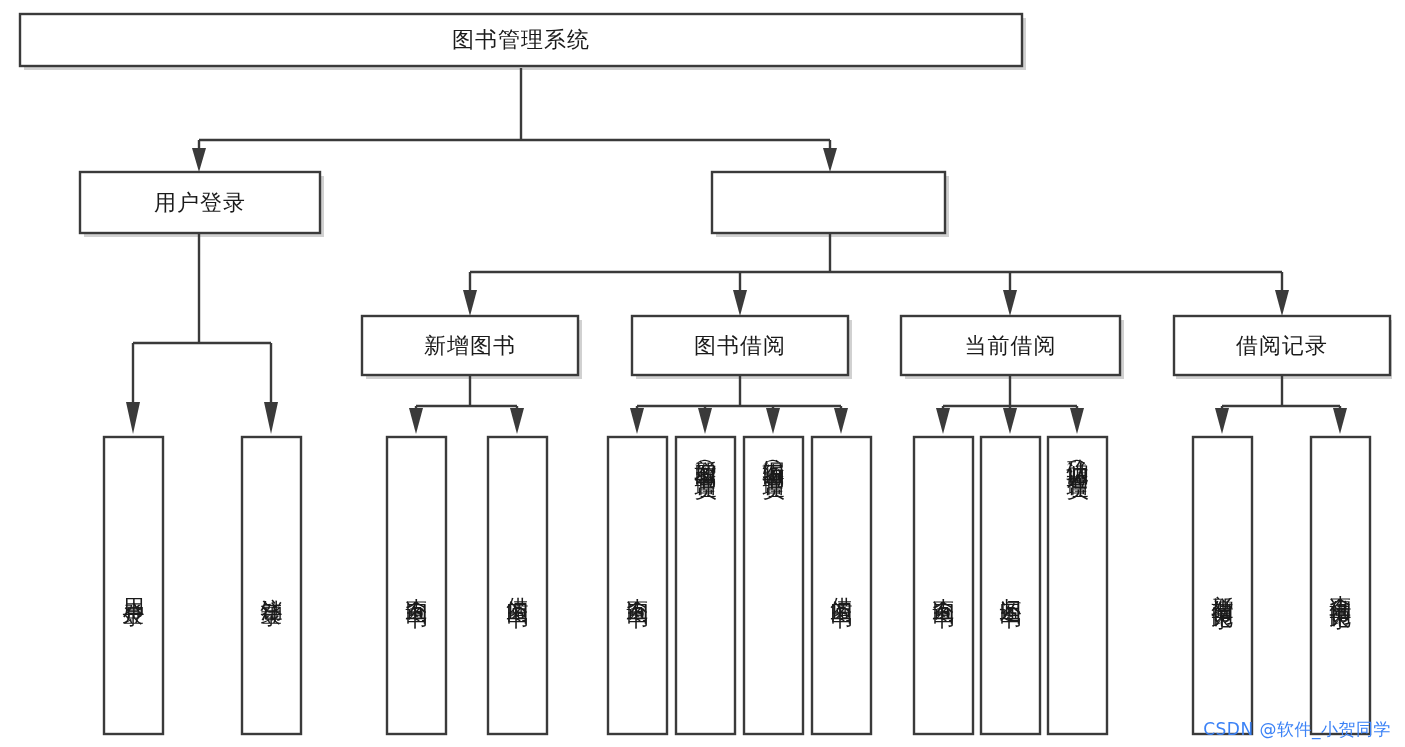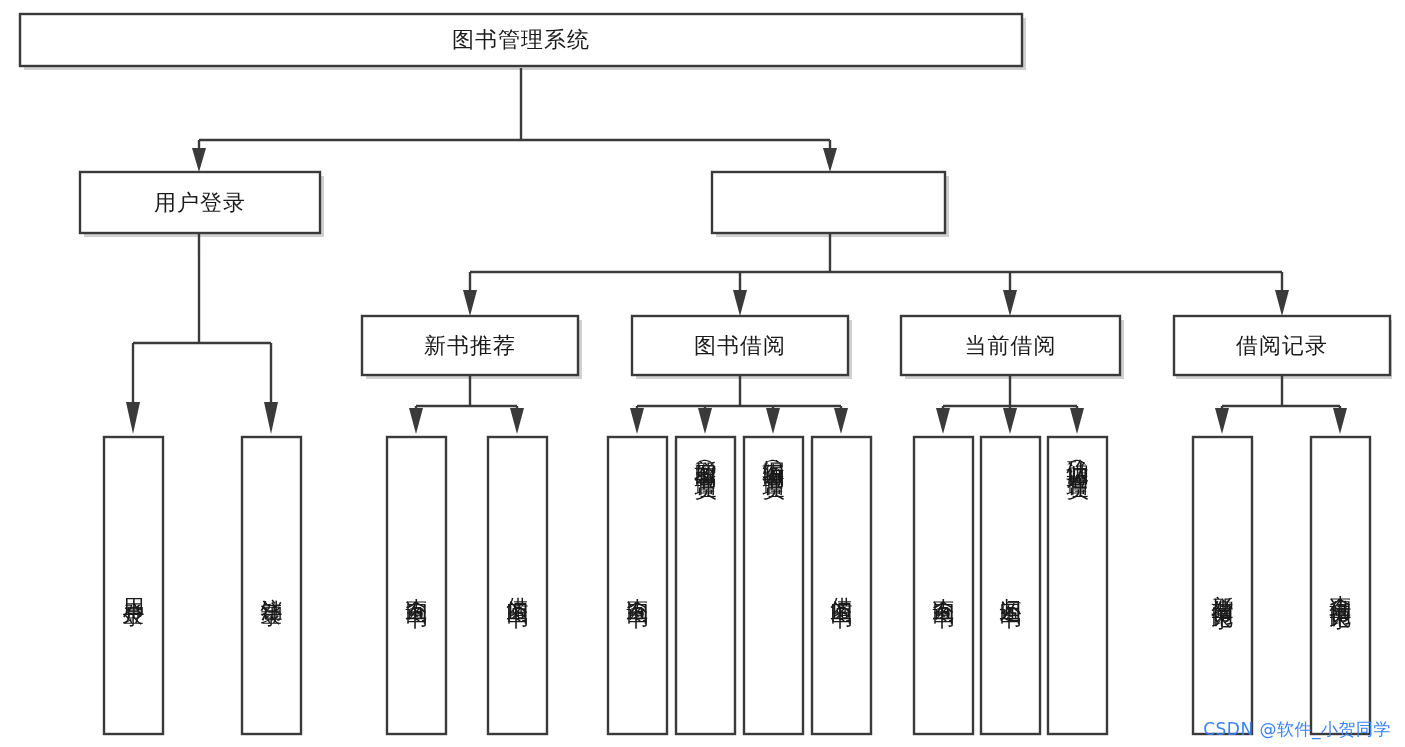--- a/index.html
+++ b/index.html
@@ -208,21 +208,21 @@
   <div class="htext-wrap" style="left:20px; top:14px; width:1002px; height:52px;">
     <span class="htext">图书管理系统</span>
   </div>
 
   <div class="htext-wrap" style="left:80px; top:172px; width:240px; height:61px;">
     <span class="htext">用户登录</span>
   </div>
 
 
   <div class="htext-wrap" style="left:362px; top:316px; width:216px; height:59px;">
-    <span class="htext">新书推荐</span>
+    <span class="htext">新增图书</span>
   </div>
 
   <div class="htext-wrap" style="left:632px; top:316px; width:216px; height:59px;">
     <span class="htext">图书借阅</span>
   </div>
 
   <div class="htext-wrap" style="left:901px; top:316px; width:219px; height:59px;">
     <span class="htext">当前借阅</span>
   </div>
 

